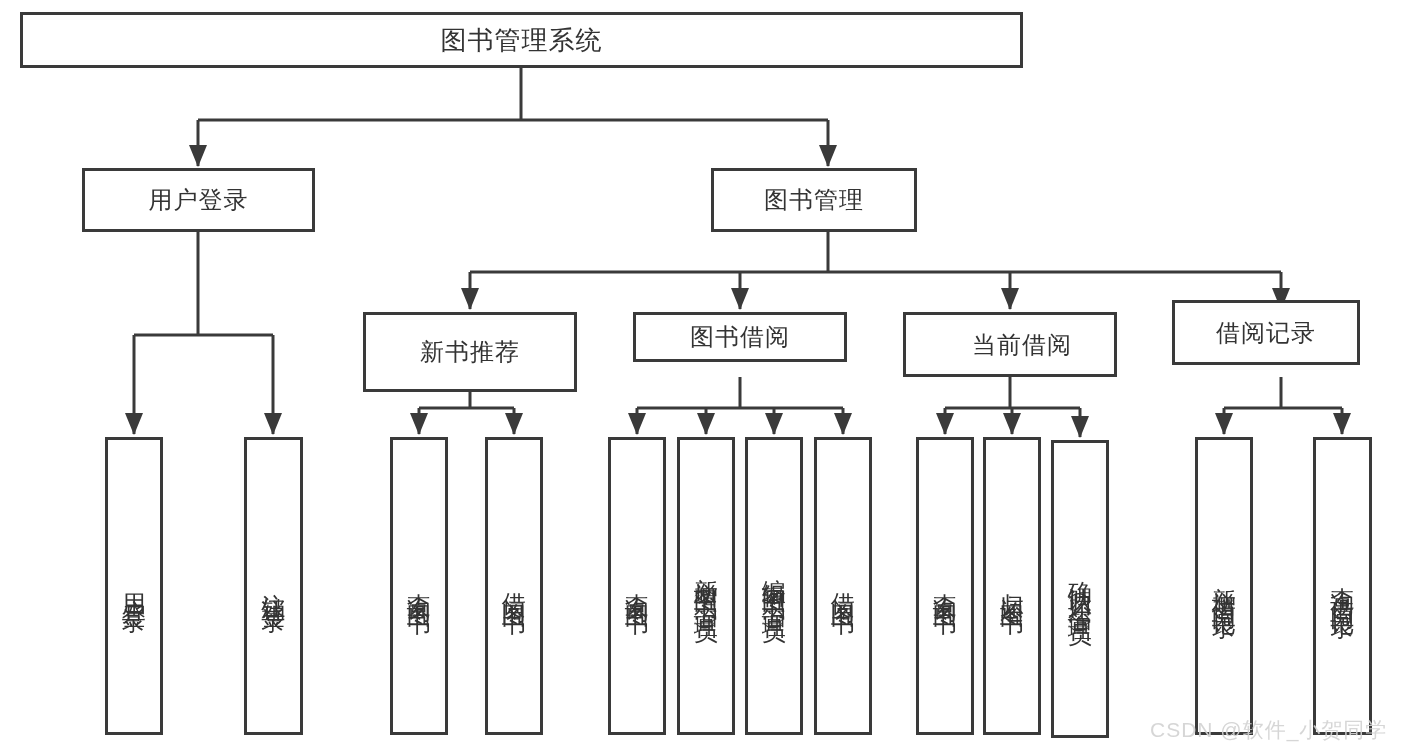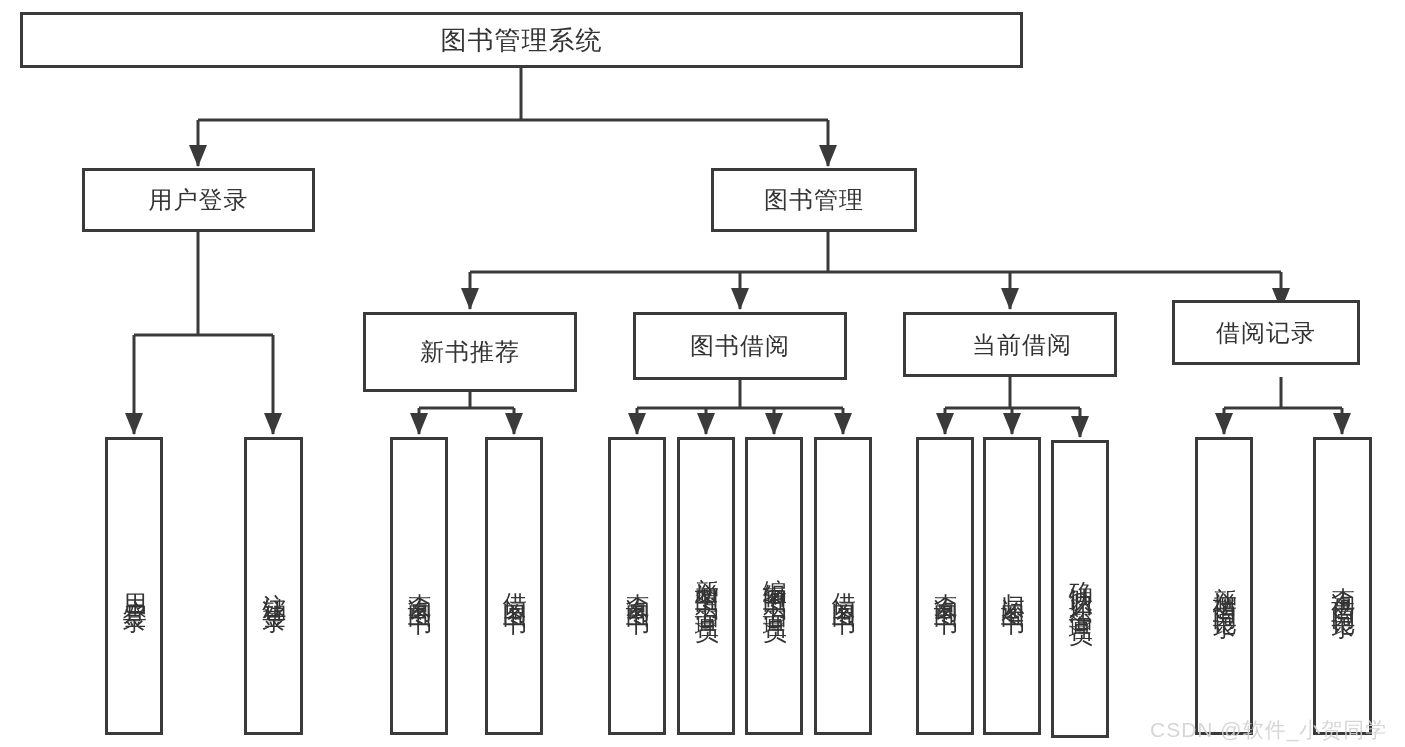--- a/index.html
+++ b/index.html
@@ -22,21 +22,21 @@
   .v-node span {
     writing-mode:vertical-rl; text-orientation:mixed;
     font-size:24px; letter-spacing:6px; line-height:1.15;
     color:#333333;
   }
   .watermark {
     position:absolute; left:1150px; top:716px;
     font-size:21px; color:rgba(211,211,211,0.92);
     letter-spacing:1px; white-space:nowrap; z-index:30;
   }
-  .node { z-index:10;font-family:Liberation Serif, serif; }
+  .node { z-index:10; }
 </style>
 </head>
 <body>
 
 <div class="canvas">
 
   <svg class="connectors" viewBox="0 0 1405 747" xmlns="http://www.w3.org/2000/svg">
     <defs>
       <marker id="arrow" markerUnits="userSpaceOnUse" markerWidth="26" markerHeight="22" refX="21" refY="9" orient="auto">
         <path d="M0,0 L22,9 L0,18 Z" fill="#3a3a3a"></path>
@@ -81,21 +81,21 @@
   <div class="node h-node" style="left:82px; top:168px; width:233px; height:64px;">
     <span>用户登录</span>
   </div>
   <div class="node h-node" style="left:711px; top:168px; width:206px; height:64px;">
     <span>图书管理</span>
   </div>
 
   <div class="node h-node" style="left:363px; top:312px; width:214px; height:80px;">
     <span>新书推荐</span>
   </div>
-  <div class="node h-node" style="left:633px; top:312px; width:214px; height:68px;">
+  <div class="node h-node" style="left:633px; top:312px; width:214px; height:50px;">
     <span>图书借阅</span>
   </div>
   <div class="node h-node" style="left:903px; top:312px; width:214px; height:65px;padding-left:24px;">
     <span>当前借阅</span>
   </div>
   <div class="node h-node" style="left:1172px; top:300px; width:188px; height:65px;">
     <span>借阅记录</span>
   </div>
 
   <div class="node v-node" style="left:105px; top:437px; width:58px; height:298px;">

